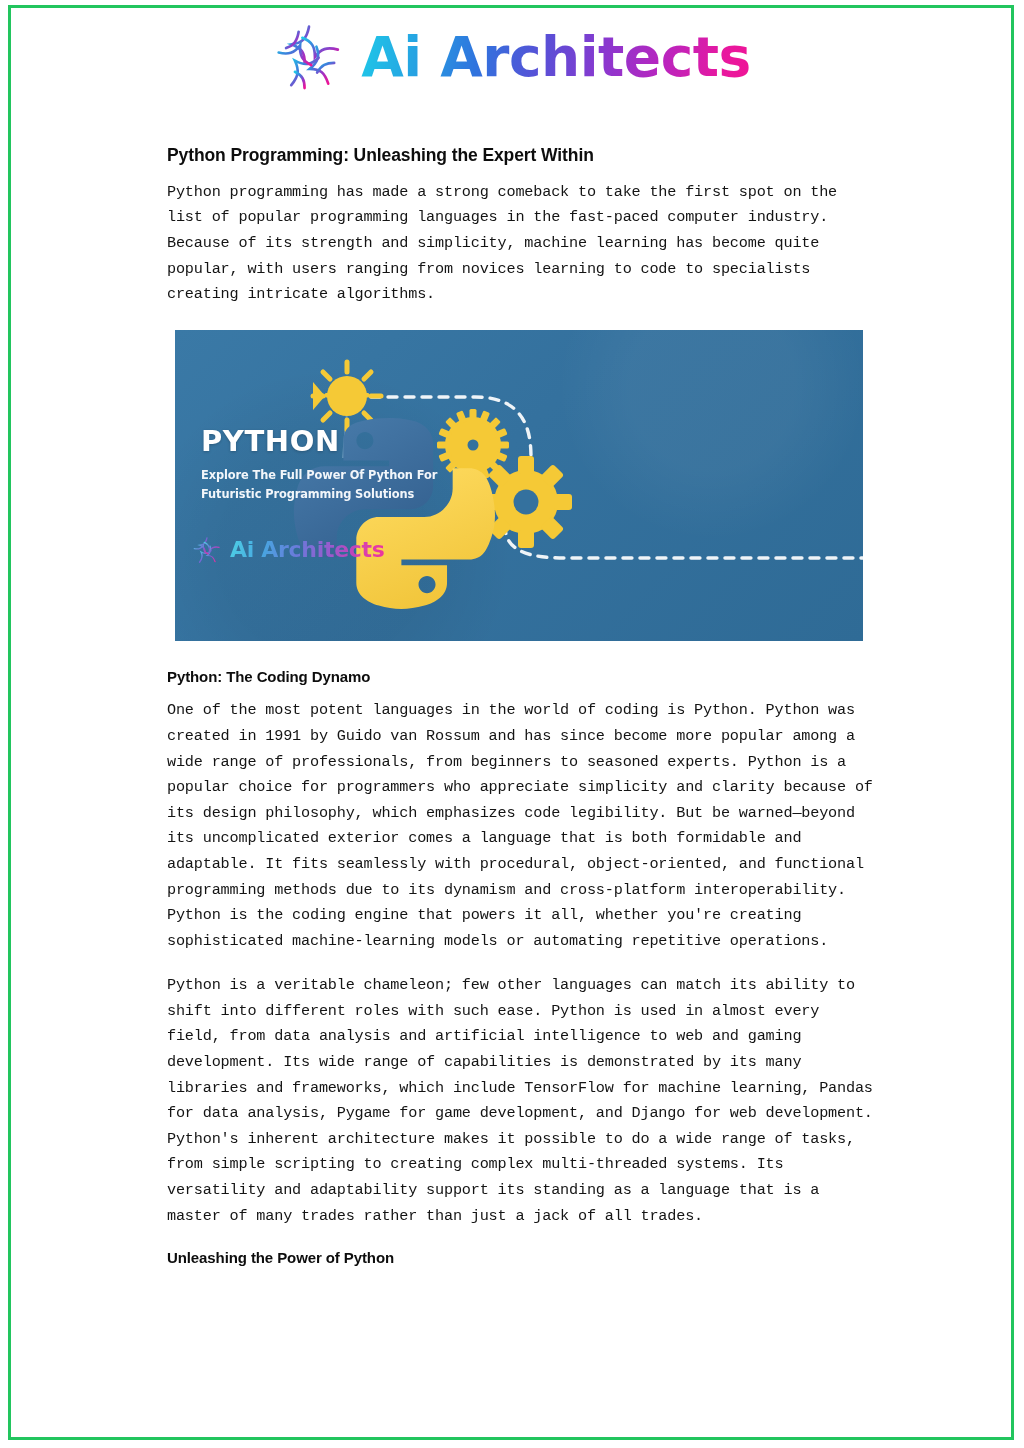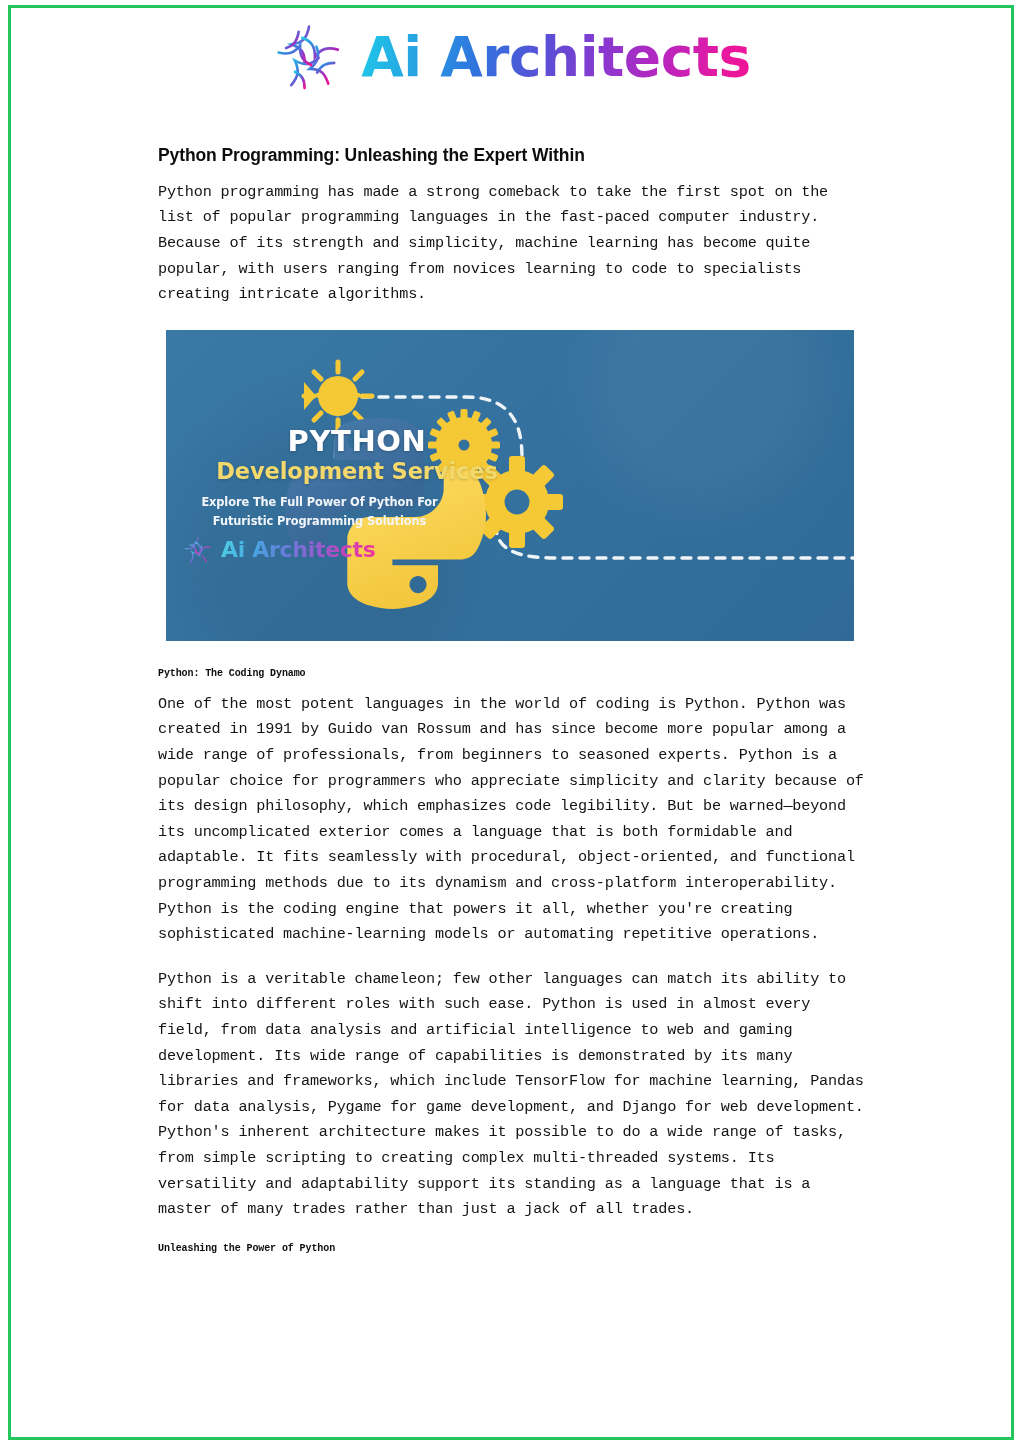--- a/index.html
+++ b/index.html
@@ -66,37 +66,37 @@
     -webkit-background-clip: text;
     background-clip: text;
     color: transparent;
     -webkit-text-fill-color: transparent;
     white-space: nowrap;
   }
 
   
   .doc {
     position: absolute;
-    left: 147px;
+    left: 156px;
     top: 137px;
     width: 714px;
   }
   h2.doc-heading {
     margin: 0 0 13px 0;
     font-family: "Liberation Sans", sans-serif;
     font-size: 17.5px;
     font-weight: bold;
     color: #0d0d0d;
     letter-spacing: -0.1px;
     line-height: 1.25;
   }
   h3.doc-subheading {
     margin: 0 0 12px 0;
-    font-family: Liberation Mono, monospace;
-    font-size: 10px;
+    font-family: Liberation Sans, sans-serif;
+    font-size: 15px;
     font-weight: bold;
     color: #0d0d0d;
     letter-spacing: -0.1px;
     line-height: 1.3;
   }
   p.doc-para {
     margin: 0 0 13px 0;
     font-family: Liberation Mono, monospace;
     font-size: 15.2px;
     line-height: 25.6px;
@@ -108,21 +108,20 @@
   .gap-lg  { height: 26px; }
 
   
   .banner {
     position: relative;
     width: 688px;
     height: 311px;
     margin: 22px 0 0 8px;
     background: #34719e;
     overflow: hidden;
-    text-align: center;
   }
   .banner-bg {
     position: absolute;
     inset: 0;
     background:
       radial-gradient(circle at 78% 18%, rgba(255,255,255,0.045) 0 14%, rgba(255,255,255,0) 26%),
       radial-gradient(circle at 22% 72%, rgba(0,0,0,0.05) 0 18%, rgba(0,0,0,0) 32%),
       linear-gradient(135deg, #3a79a6 0%, #34719e 45%, #2f6b96 100%);
   }
   .banner-svg {
@@ -324,21 +323,20 @@
             <path fill="url(#pyYellow)" d="M72.9 21v9.7c0 6.7-5.7 12.35-12.25 12.35H40.8c-5.35 0-9.8 4.6-9.8 9.95v18.6
                  c0 5.3 4.6 8.4 9.8 9.95c6.2 1.8 12.15 2.15 19.85 0c4.95-1.45 9.8-4.35 9.8-9.95V64.0H50.6V61.5
                  h29.4c5.7 0 7.85-4 9.8-9.9c2.05-6.1 1.95-11.95 0-19.9c-1.4-5.7-4.1-9.9-9.8-9.9H72.9z
                  M61.75 68.7c2.05 0 3.7 1.65 3.7 3.7c0 2.05-1.65 3.75-3.7 3.75c-2.05 0-3.7-1.7-3.7-3.75
                  c0-2.05 1.65-3.7 3.7-3.7z"></path>
           </g>
         </svg>
 
         <div class="banner-copy">
           <span class="banner-title">PYTHON</span>
-          <span class="banner-subtitle">Development Services</span>
           <span class="banner-tagline">Explore The Full Power Of Python For Futuristic Programming Solutions</span>
         </div>
 
         <div class="banner-brand">
           <svg class="banner-brand-mark" viewBox="0 0 100 100">
             <defs>
               <linearGradient id="gMark2" x1="0" y1="0" x2="1" y2="1">
                 <stop offset="0%" stop-color="#4fd4ea"></stop>
                 <stop offset="50%" stop-color="#7a63d8"></stop>
                 <stop offset="100%" stop-color="#ef2aa2"></stop>

